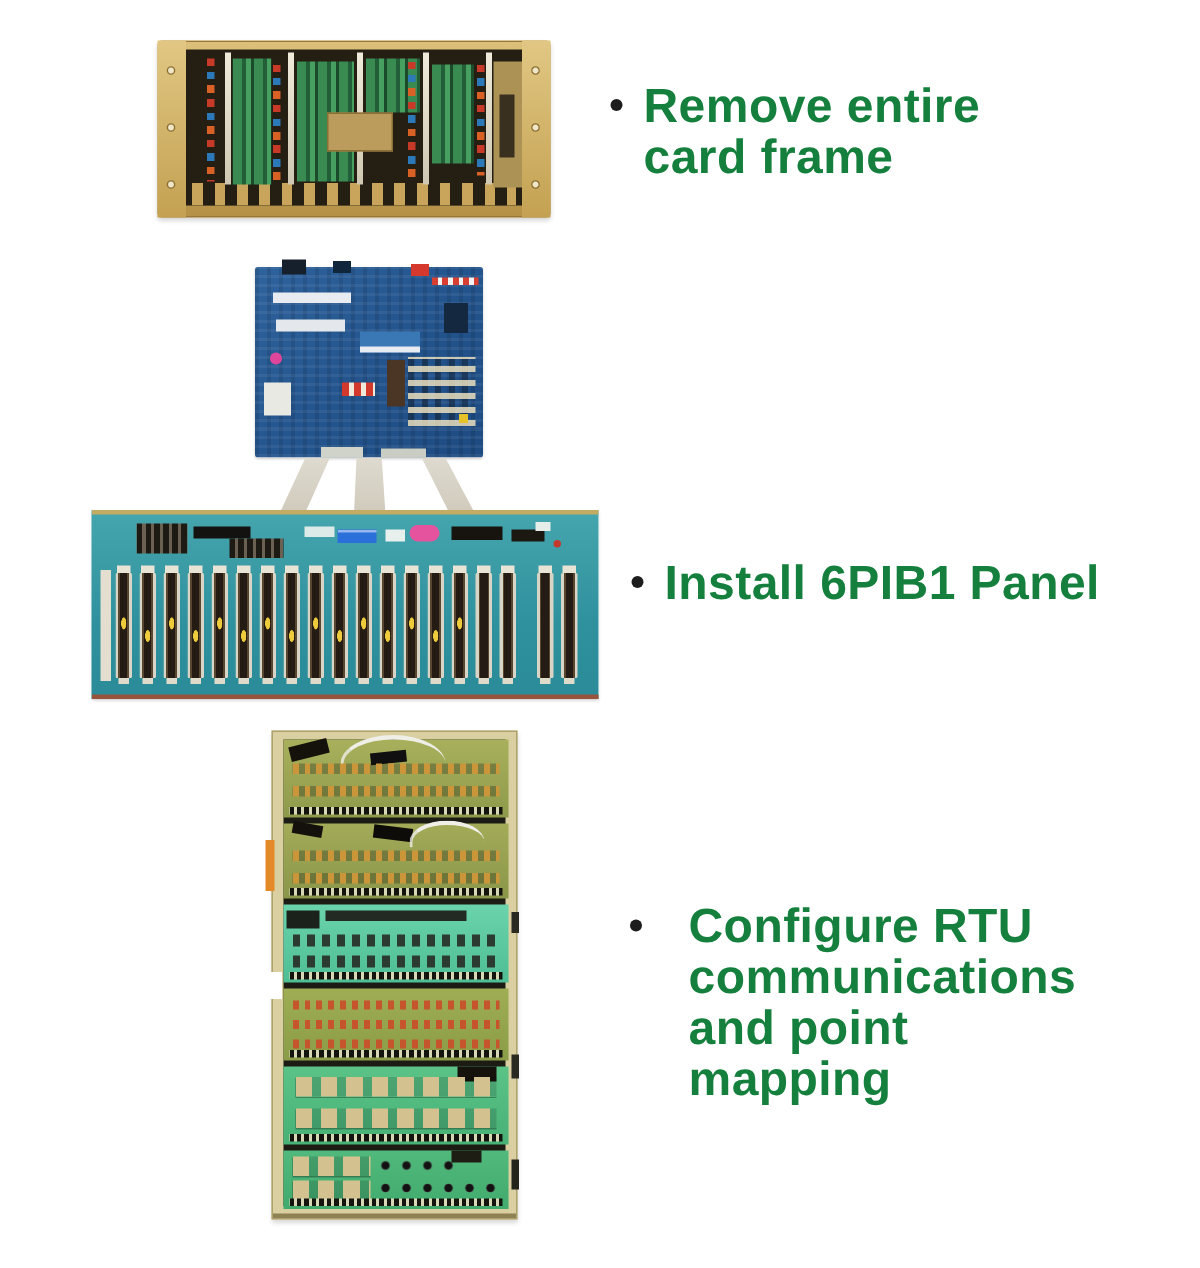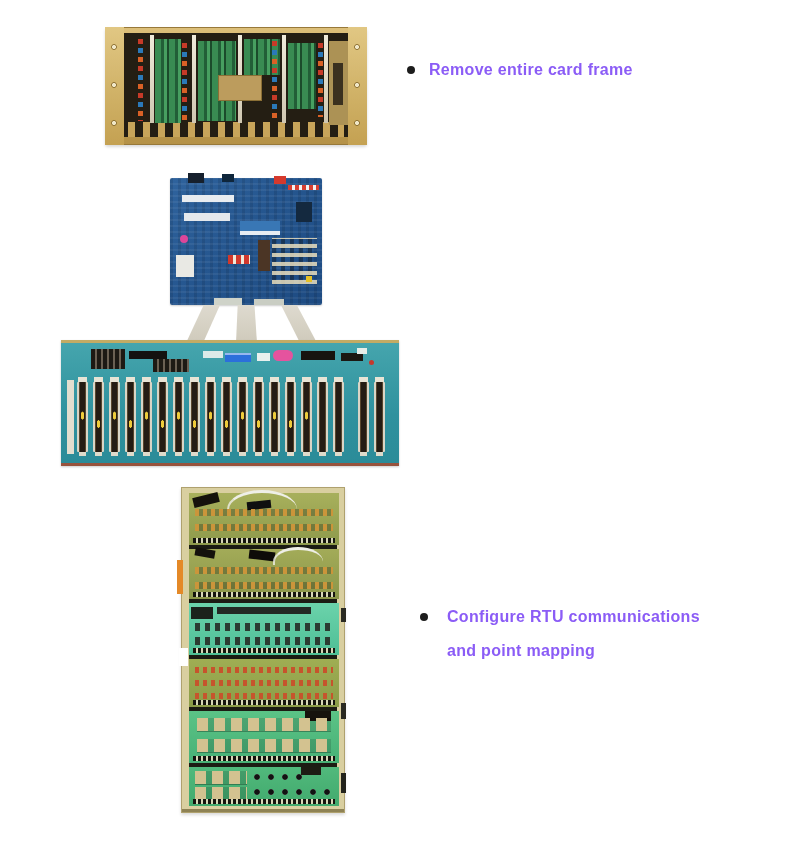--- a/index.html
+++ b/index.html
@@ -1,26 +1,26 @@
 <!DOCTYPE html>
 <html><head>
 <meta charset="utf-8">
 <style>
   html,body{margin:0;padding:0;background:#ffffff;}
   body{width:800px;height:845px;font-family:"Liberation Sans",sans-serif;}
   .canvas{position:relative;width:800px;height:845px;background:#fff;overflow:hidden;}
 
   
-  .step{position:absolute;display:flex;color:#8b5cf6;font-weight:700;font-size:16px;line-height:34px;letter-spacing:.3px;}
+  .step{position:absolute;display:flex;color:#15803d;font-weight:700;font-size:32px;line-height:34px;letter-spacing:.3px;}
   .dot{flex:none;width:8px;height:8px;border-radius:50%;background:#1d1d1d;margin-top:13px;}
   .lbl{margin-left:14px;}
   #step1{left:407px;top:53px;}  #step1 .lbl{width:252px;}
   #step2{left:407px;top:201px;} #step2 .lbl{margin-left:18px;white-space:nowrap;}
   #step3{left:421px;top:371px;} #step3 .lbl{white-space:nowrap;}
-  #step4{left:420px;top:600px;} #step4 .lbl{margin-left:19px;width:264px;}
+  #step4{left:420px;top:600px;} #step4 .lbl{margin-left:31px;width:264px;}
 
   .photo{position:absolute;filter:blur(.35px) saturate(1.05);}
   .photo *, .photo{box-sizing:border-box;}
   .abs{position:absolute;}
 
   
   .p1{left:105px;top:27px;width:262px;height:118px;background:linear-gradient(180deg,#dcc07e,#c4a35a 55%,#b2914b);border-radius:3px;box-shadow:inset 0 0 0 1px #97793c, 0 2px 3px rgba(0,0,0,.15);}
   .p1 .rail{top:0;width:19px;height:100%;background:
       radial-gradient(circle 3px at 9px 20px,#f0e7c9 0 1.6px,#84692f 2.4px,rgba(0,0,0,0) 3.2px),
       radial-gradient(circle 3px at 9px 58px,#f0e7c9 0 1.6px,#84692f 2.4px,rgba(0,0,0,0) 3.2px),
@@ -160,20 +160,24 @@
       <div class="conn y"></div>
       <div class="conn y"></div>
       <div class="conn"></div>
       <div class="conn"></div>
       <div class="spacer"></div>
       <div class="conn"></div>
       <div class="conn"></div>
     </div>
   </div>
 
+  <div class="step" id="step3">
+    <span class="dot"></span>
+    <span class="lbl">Install 6PIB1 Panel</span>
+  </div>
 
   <div class="photo p4" aria-label="rtu-card-rack-photo">
     <div class="abs" style="left:-5px;top:72px;width:6px;height:34px;background:#e08a2d"></div>
     <div class="abs" style="left:-3px;top:160px;width:9px;height:18px;background:#fff"></div>
     <div class="abs" style="right:-2px;top:120px;width:5px;height:14px;background:#2a2a22"></div>
     <div class="abs" style="right:-2px;top:215px;width:5px;height:16px;background:#2a2a22"></div>
     <div class="abs" style="right:-2px;top:285px;width:5px;height:20px;background:#23231c"></div>
     <div class="inner">
 
       <div class="board" style="top:0;height:52px;background:linear-gradient(180deg,#a8b060,#8e9a4e)">

